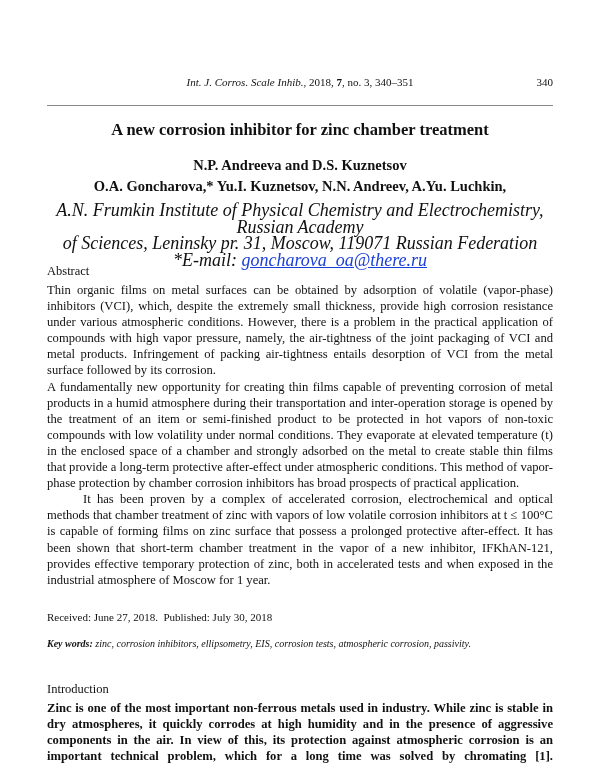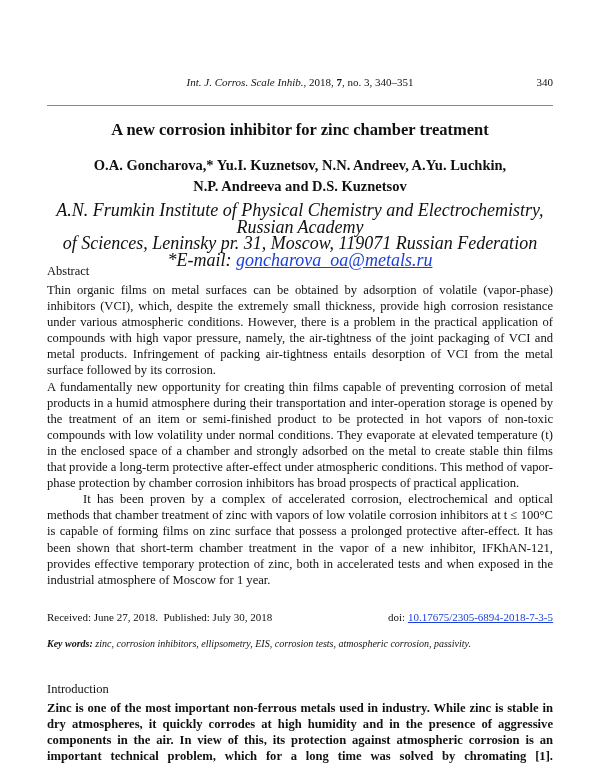--- a/index.html
+++ b/index.html
@@ -63,41 +63,40 @@
   <div class="running-head">
     <div class="citation"><i>Int. J. Corros. Scale Inhib.</i>, <span>2018</span>, <b>7</b>, <span>no. 3, 340–351</span></div>
     <span class="pageno">340</span>
   </div>
 
   <div class="rule"></div>
 
   <div class="title">A new corrosion inhibitor for zinc chamber treatment</div>
 
   <div class="authors">
+    <div>N.P. Andreeva and D.S. Kuznetsov</div>
     <div>O.A. Goncharova,* Yu.I. Kuznetsov, N.N. Andreev, A.Yu. Luchkin,</div>
-    <div>N.P. Andreeva and D.S. Kuznetsov</div>
   </div>
 
   <div class="affiliation">
     <div>A.N. Frumkin Institute of Physical Chemistry and Electrochemistry, Russian Academy</div>
     <div>of Sciences, Leninsky pr. 31, Moscow, 119071 Russian Federation</div>
-    <div><span>*E-mail:</span> <a>goncharova_oa@metals.ru</a></div>
+    <div><span>*E-mail:</span> <a>goncharova_oa@there.ru</a></div>
   </div>
 
   <div class="section-head" style="top:226px;">Abstract</div>
 
   <div class="body-text" style="top:245px;">
     <p>Thin organic films on metal surfaces can be obtained by adsorption of volatile (vapor-phase) inhibitors (VCI), which, despite the extremely small thickness, provide high corrosion resistance under various atmospheric conditions. However, there is a problem in the practical application of compounds with high vapor pressure, namely, the air-tightness of the joint packaging of VCI and metal products. Infringement of packing air-tightness entails desorption of VCI from the metal surface followed by its corrosion.</p>
     <p>A fundamentally new opportunity for creating thin films capable of preventing corrosion of metal products in a humid atmosphere during their transportation and inter-operation storage is opened by the treatment of an item or semi-finished product to be protected in hot vapors of non-toxic compounds with low volatility under normal conditions. They evaporate at elevated temperature (t) in the enclosed space of a chamber and strongly adsorbed on the metal to create stable thin films that provide a long-term protective after-effect under atmospheric conditions. This method of vapor-phase protection by chamber corrosion inhibitors has broad prospects of practical application.</p>
     <p class="indent">It has been proven by a complex of accelerated corrosion, electrochemical and optical methods that chamber treatment of zinc with vapors of low volatile corrosion inhibitors at t ≤ 100°C is capable of forming films on zinc surface that possess a prolonged protective after-effect. It has been shown that short-term chamber treatment in the vapor of a new inhibitor, IFKhAN-121, provides effective temporary protection of zinc, both in accelerated tests and when exposed in the industrial atmosphere of Moscow for 1 year.</p>
   </div>
 
   <div class="received-line">
     <span>Received: June 27, 2018.</span>&nbsp; <span>Published: July 30, 2018</span>
-    <span class="doi"><span>doi:</span> <a>10.17675/2305-6894-2018-7-3-5</a></span>
   </div>
 
   <div class="keywords"><b>Key words:</b> <span>zinc, corrosion inhibitors, ellipsometry, EIS, corrosion tests, atmospheric corrosion, passivity.</span></div>
 
   <div class="section-head" style="top:644px;">Introduction</div>
 
   <div class="body-text" style="top:663px;">
     <p class="last-justify">Zinc is one of the most important non-ferrous metals used in industry. While zinc is stable in dry atmospheres, it quickly corrodes at high humidity and in the presence of aggressive components in the air. In view of this, its protection against atmospheric corrosion is an important technical problem, which for a long time was solved by chromating [1].</p>
   </div>
 

